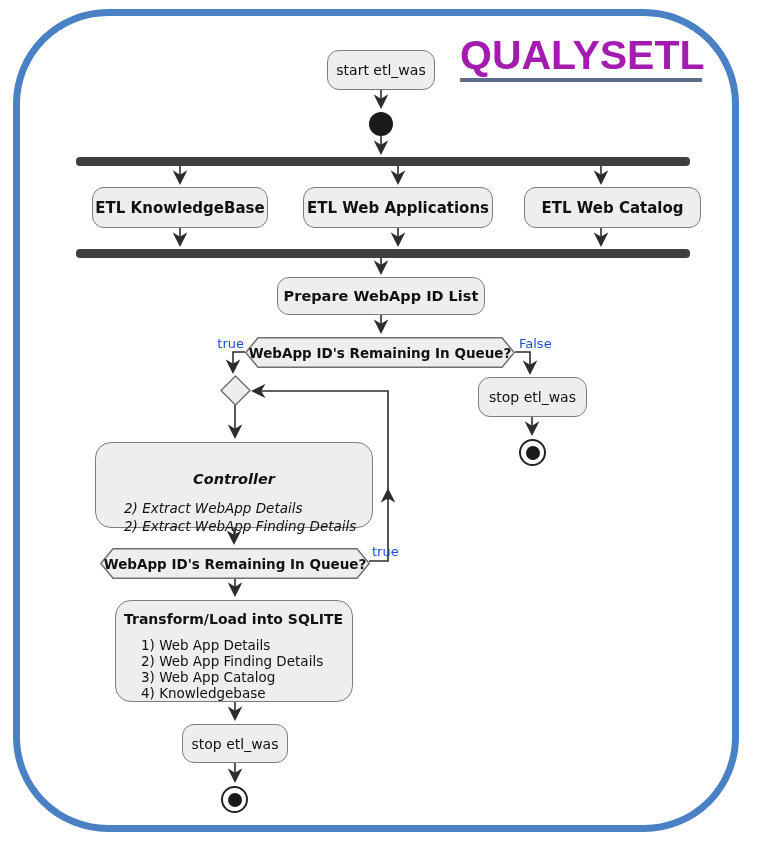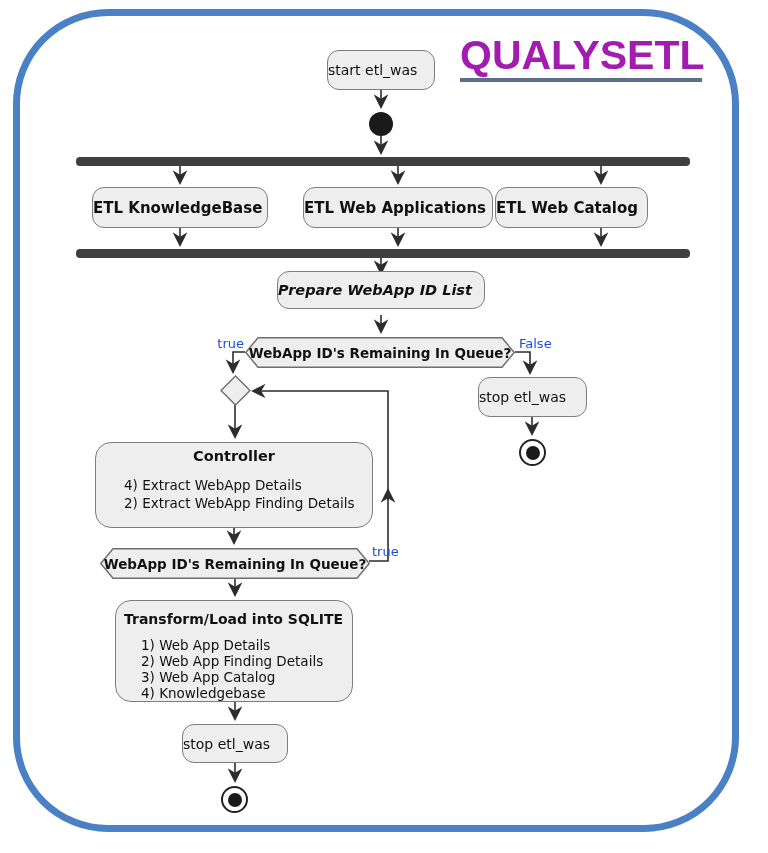--- a/index.html
+++ b/index.html
@@ -12,21 +12,21 @@
     border:7px solid #4a80c4;border-radius:95px;box-sizing:border-box;background:transparent;
   }
   #title{
     position:absolute;left:460px;top:33px;width:242px;text-align:center;
     font-family:"Liberation Sans",sans-serif;font-weight:bold;font-size:41px;line-height:44px;
     color:#a21caf;border-bottom:4px solid #5b6e8e;padding-bottom:1px;letter-spacing:0px;
   }
   #edges{position:absolute;left:0;top:0;width:768px;height:853px;}
   .node{
     position:absolute;box-sizing:border-box;background:#eeeeee;border:1.4px solid #7d7d7d;
-    border-radius:12px;display:flex;align-items:center;
+    border-radius:12px;display:flex;align-items:center;justify-content:center;
     white-space:nowrap;
   }
   .activity{font-weight:bold;font-size:15px;}
   .startstop{font-weight:normal;font-size:14px;}
   .bar{position:absolute;height:9px;background:#3f3f3f;border-radius:4px;}
   .dot{position:absolute;width:24px;height:24px;border-radius:50%;background:#1a1a1a;}
   .final{
     position:absolute;width:27px;height:27px;border-radius:50%;background:#ffffff;
     border:2.5px solid #222;box-sizing:border-box;display:flex;align-items:center;justify-content:center;
   }
@@ -38,21 +38,21 @@
     display:flex;align-items:center;justify-content:center;
     font-weight:bold;font-size:13.5px;white-space:nowrap;
   }
   .edge-label{position:absolute;font-size:13px;color:#1d4ed8;white-space:nowrap;}
   .multibox{
     position:absolute;box-sizing:border-box;background:#eeeeee;border:1.4px solid #7d7d7d;
     border-radius:16px;white-space:nowrap;
   }
   .multibox .box-title{font-weight:bold;font-size:14.5px;}
   .multibox .box-item{font-weight:normal;font-size:13.5px;line-height:16px;}
-  #controller-box{padding-top:5px;}
+  #controller-box{padding-top:28px;font-style:italic;}
   #controller-box .box-title{text-align:center;}
   #controller-box .items{margin-top:13px;padding-left:28px;}
   #controller-box .box-item{line-height:17.5px;}
   #transform-box{padding-top:10px;padding-left:8px;}
   #transform-box .items{margin-top:10px;padding-left:17px;}
   .diamond-wrap{position:absolute;}
 </style>
 </head>
 <body>
 
@@ -99,27 +99,27 @@
   <div class="dot" style="left:369px;top:112px;"></div>
 
   <div class="bar" style="left:76px;top:157px;width:614px;"></div>
 
   <div class="node activity" style="left:303px;top:187px;width:190px;height:41px;">
     <span>ETL Web Applications</span>
   </div>
   <div class="node activity" style="left:92px;top:187px;width:176px;height:41px;">
     <span>ETL KnowledgeBase</span>
   </div>
-  <div class="node activity" style="left:495px;top:187px;width:153px;height:41px;">
+  <div class="node activity" style="left:524px;top:187px;width:177px;height:41px;">
     <span>ETL Web Catalog</span>
   </div>
 
   <div class="bar" style="left:76px;top:249px;width:614px;"></div>
 
-  <div class="node activity" style="left:277px;top:271px;width:208px;height:38px;font-size:14.5px;font-style:italic;">
+  <div class="node activity" style="left:277px;top:277px;width:208px;height:38px;font-size:14.5px;">
     <span>Prepare WebApp ID List</span>
   </div>
 
   <div class="hex" style="left:245px;top:337px;width:270px;height:31px;">
     <svg width="270" height="31" viewBox="0 0 270 31">
       <polygon points="13,0.8 257,0.8 269.2,15.5 257,30.2 13,30.2 0.8,15.5" fill="#eeeeee" stroke="#6e6e6e" stroke-width="1.4"></polygon>
     </svg>
     <span class="hex-label">WebApp ID's Remaining In Queue?</span>
   </div>
   <div class="edge-label" style="left:206px;top:336px;width:38px;text-align:right;">true</div>
@@ -135,21 +135,21 @@
 
   <div class="diamond-wrap" style="left:220px;top:375px;">
     <svg width="31" height="31" viewBox="0 0 31 31">
       <polygon points="15.5,1 30,15.5 15.5,30 1,15.5" fill="#eeeeee" stroke="#6e6e6e" stroke-width="1.4"></polygon>
     </svg>
   </div>
 
   <div class="multibox" id="controller-box" style="left:95px;top:442px;width:278px;height:86px;">
     <div class="box-title">Controller</div>
     <div class="items">
-      <div class="box-item">4) Extract WebApp Details</div>
+      <div class="box-item">2) Extract WebApp Details</div>
       <div class="box-item">2) Extract WebApp Finding Details</div>
     </div>
   </div>
 
   <div class="hex" style="left:100px;top:548px;width:270px;height:31px;">
     <svg width="270" height="31" viewBox="0 0 270 31">
       <polygon points="13,0.8 257,0.8 269.2,15.5 257,30.2 13,30.2 0.8,15.5" fill="#eeeeee" stroke="#6e6e6e" stroke-width="1.4"></polygon>
     </svg>
     <span class="hex-label">WebApp ID's Remaining In Queue?</span>
   </div>

